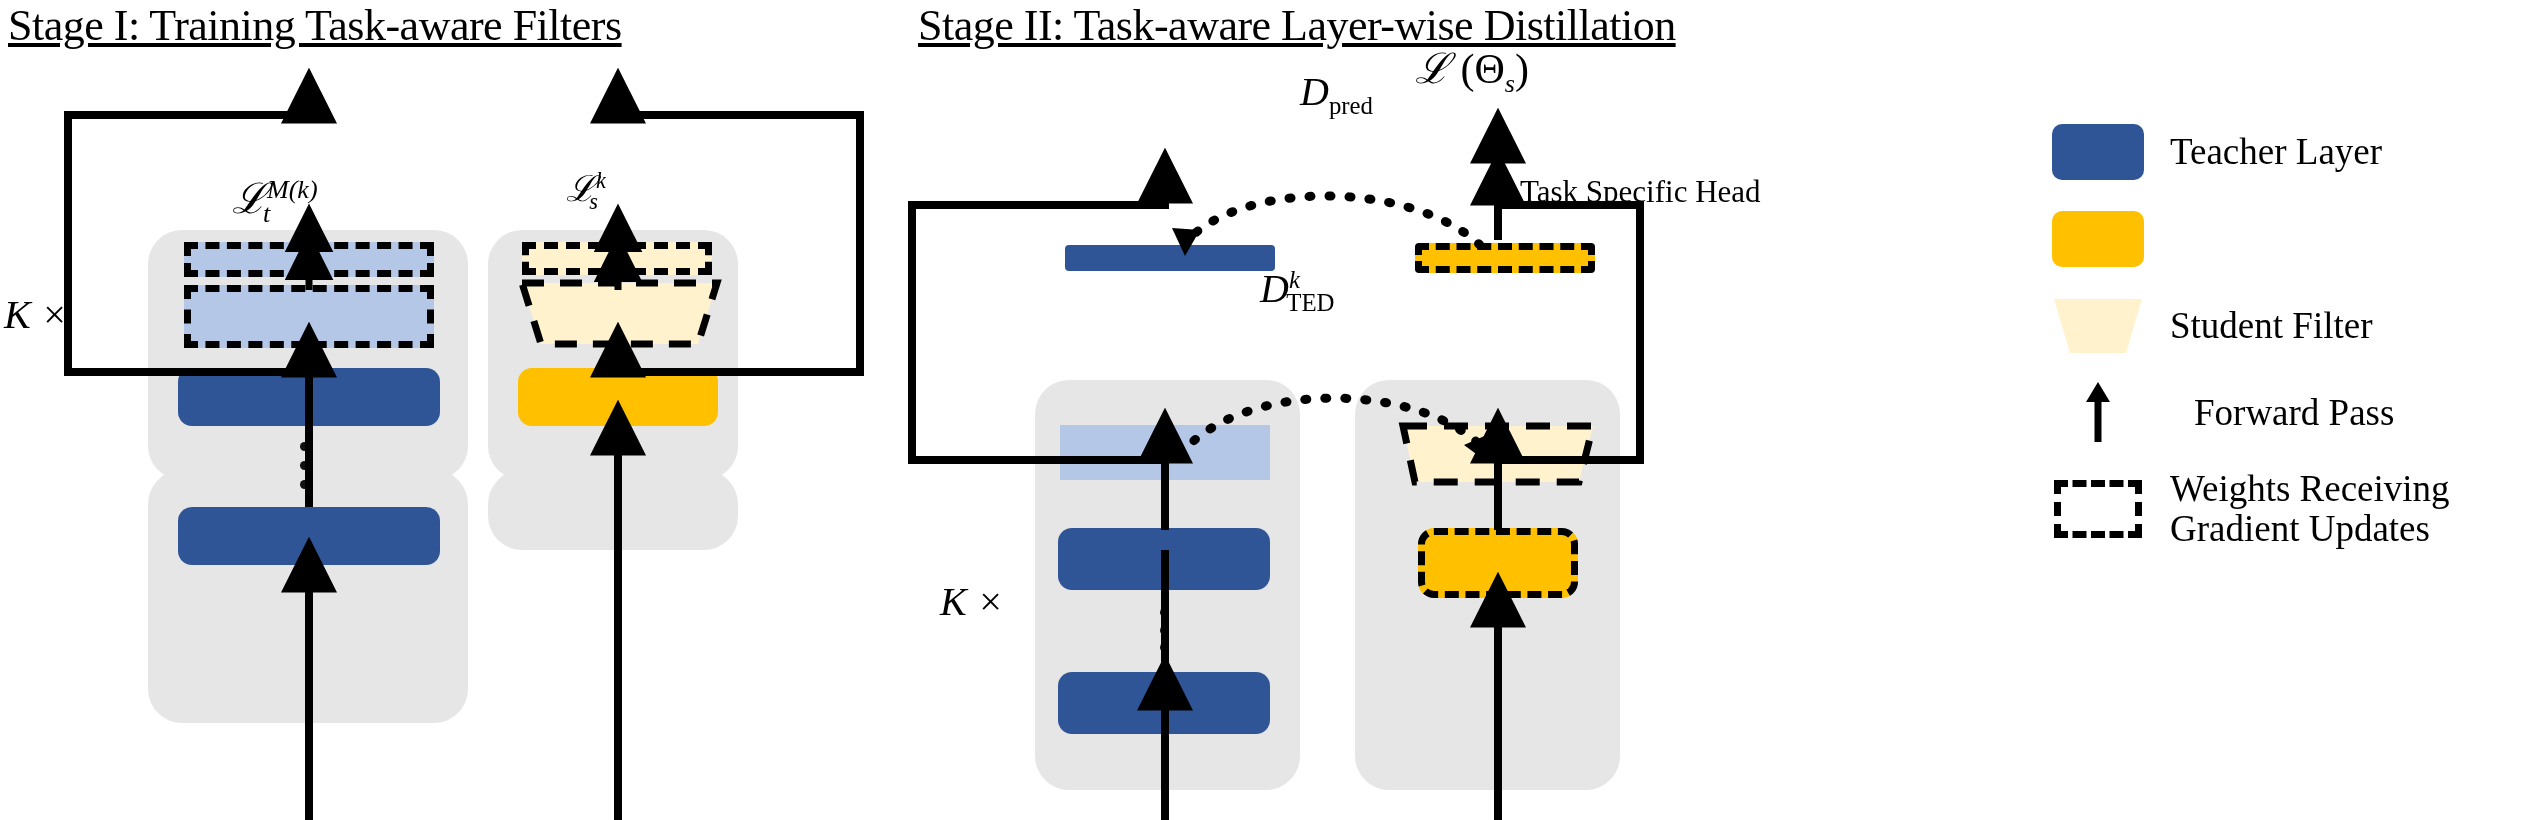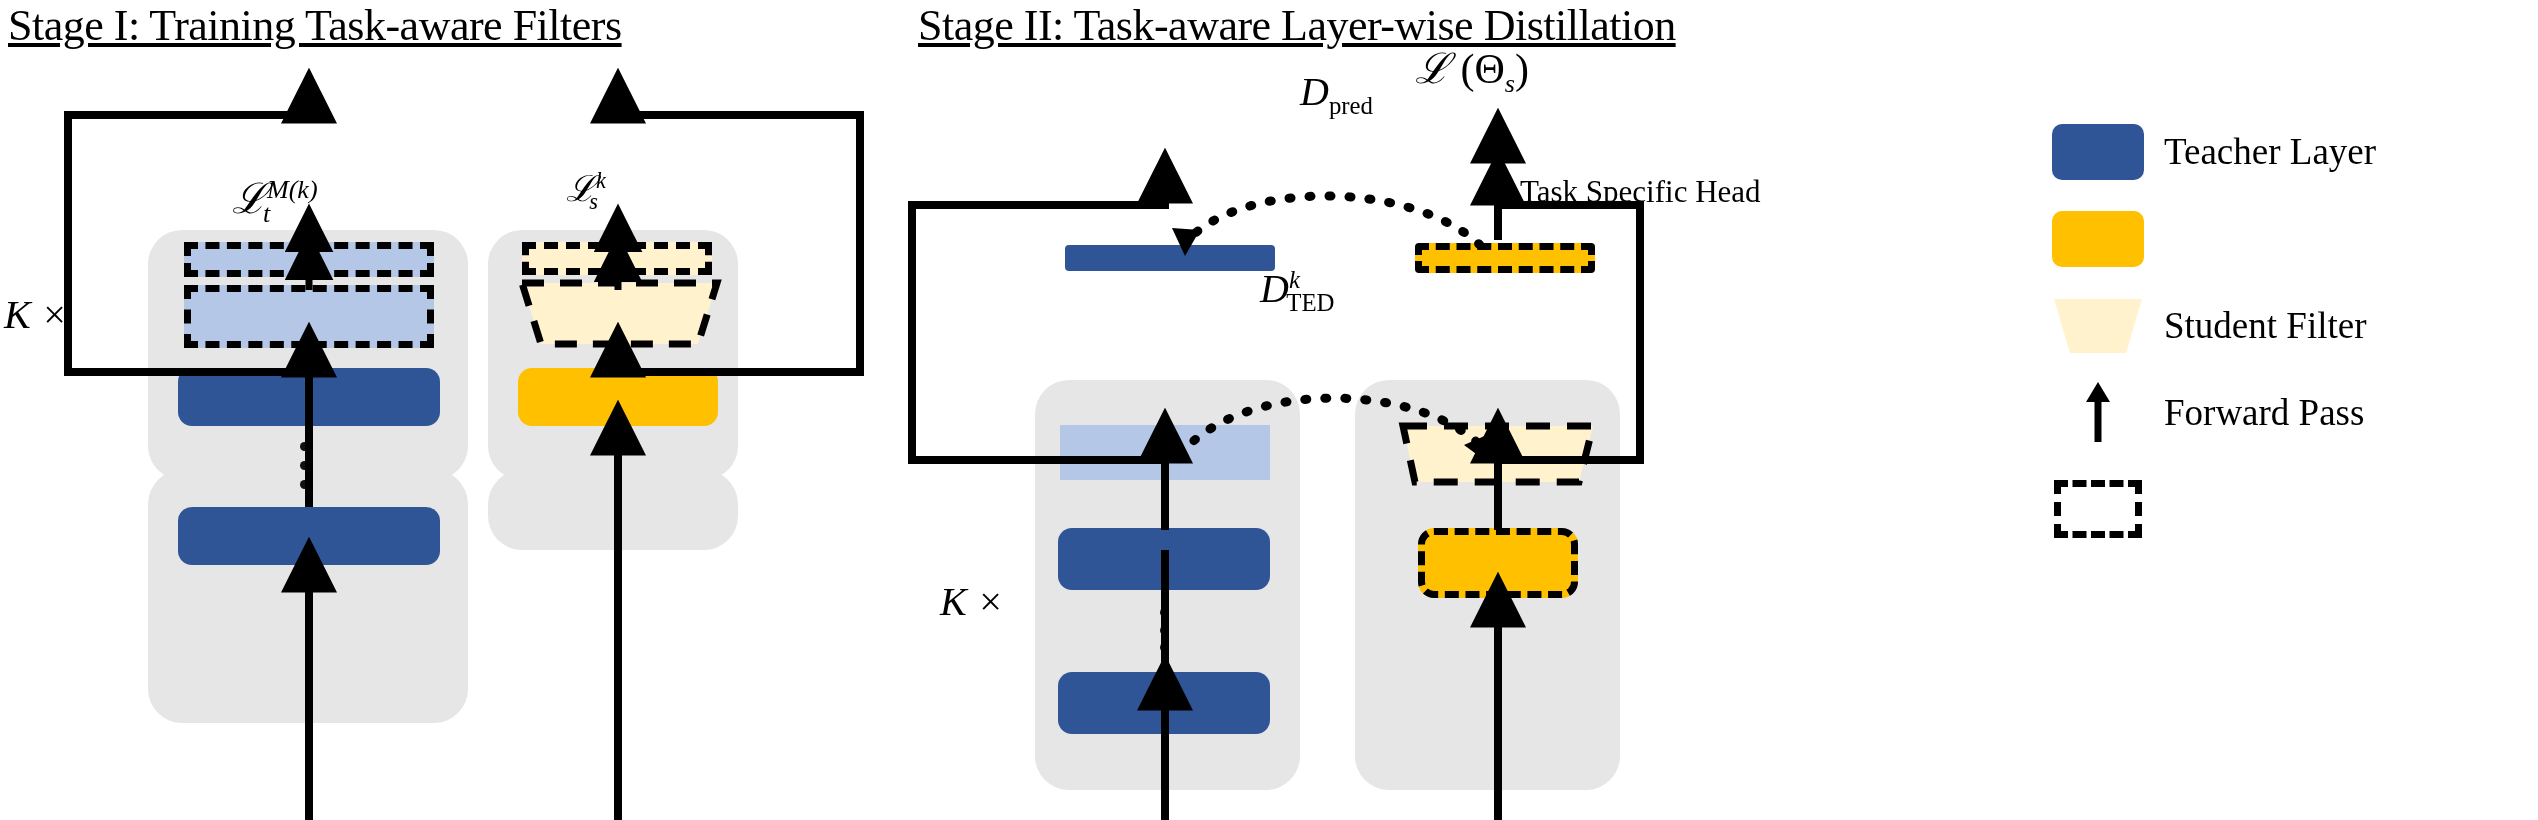--- a/index.html
+++ b/index.html
@@ -23,21 +23,21 @@
   .vdots i{display:block;width:9px;height:9px;border-radius:50%;background:#111;}
   
   .math{font-family:"Liberation Serif","DejaVu Serif",serif;font-style:italic;white-space:nowrap;line-height:1;}
   .mathcal{font-family:"DejaVu Serif","Liberation Serif",serif;font-style:italic;}
   .sup{font-size:0.62em;vertical-align:super;font-style:italic;}
   .sub{font-size:0.62em;vertical-align:sub;font-style:italic;}
   .upr{font-style:normal;}
   
   .legend-row{display:flex;align-items:center;}
   .legend-swatch{width:92px;flex:0 0 92px;display:flex;align-items:center;justify-content:center;}
-  .legend-label{font-size:37px;line-height:1.08;white-space:pre-line;margin-left:20px;}
+  .legend-label{font-size:37px;line-height:1.08;white-space:pre-line;margin-left:26px;}
   svg{display:block;overflow:visible;}
 </style>
 </head>
 <body>
 
 <div class="abs stage-title" style="left:8px;top:4px;">Stage I: Training Task-aware Filters</div>
 
 <div class="abs stage-title" style="left:918px;top:4px;">Stage II: Task-aware Layer-wise Distillation</div>
 
 <div class="abs panel" style="left:148px;top:230px;width:320px;height:250px;"></div>
@@ -187,29 +187,31 @@
 
   <div class="legend-row" style="height:64px;margin-bottom:23px;">
     <div class="legend-swatch">
       <svg width="92" height="58" viewBox="0 0 92 58">
           <polygon points="2,2 90,2 74,56 18,56" fill="#fff2cc"></polygon>
         </svg>
     </div>
     <div class="legend-label">Student Filter</div>
   </div>
 
-  <div class="legend-row" style="height:64px;margin-bottom:23px;">
+  <div class="legend-row" style="height:64px;margin-bottom:23px;gap:24px;">
     <div class="legend-swatch">
       <svg width="40" height="62" viewBox="0 0 40 62">
         <path d="M20,60 L20,14" stroke="#000" stroke-width="7" fill="none"></path>
         <polygon points="20,0 32,20 8,20" fill="#000"></polygon>
       </svg>
     </div>
     <div class="legend-label">Forward Pass</div>
   </div>
 
   <div class="legend-row" style="height:82px;">
     <div class="legend-swatch">
       <div style="width:88px;height:58px;border:7px dashed #000;box-sizing:border-box;"></div>
     </div>
+    <div class="legend-label">Weights Receiving
+Gradient Updates</div>
   </div>
 
 </div>
 
 </body></html>

